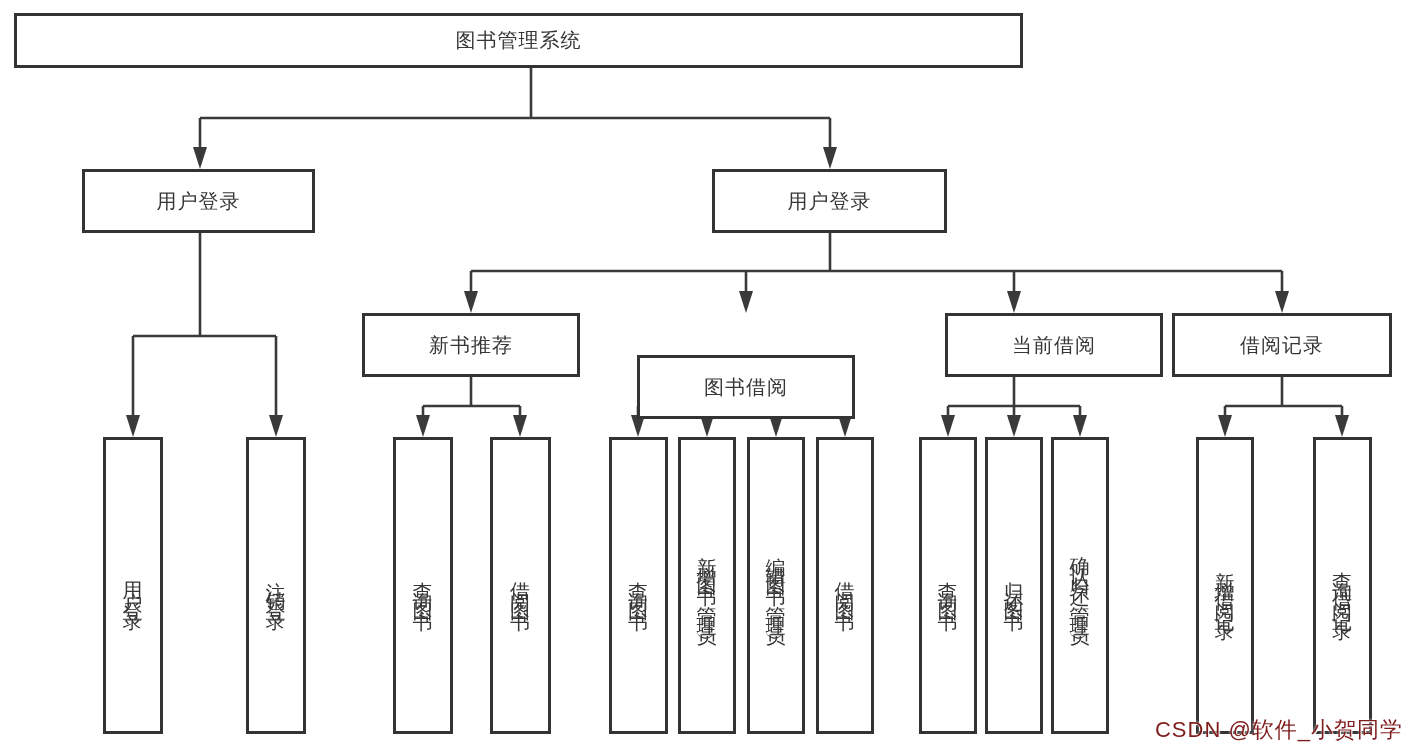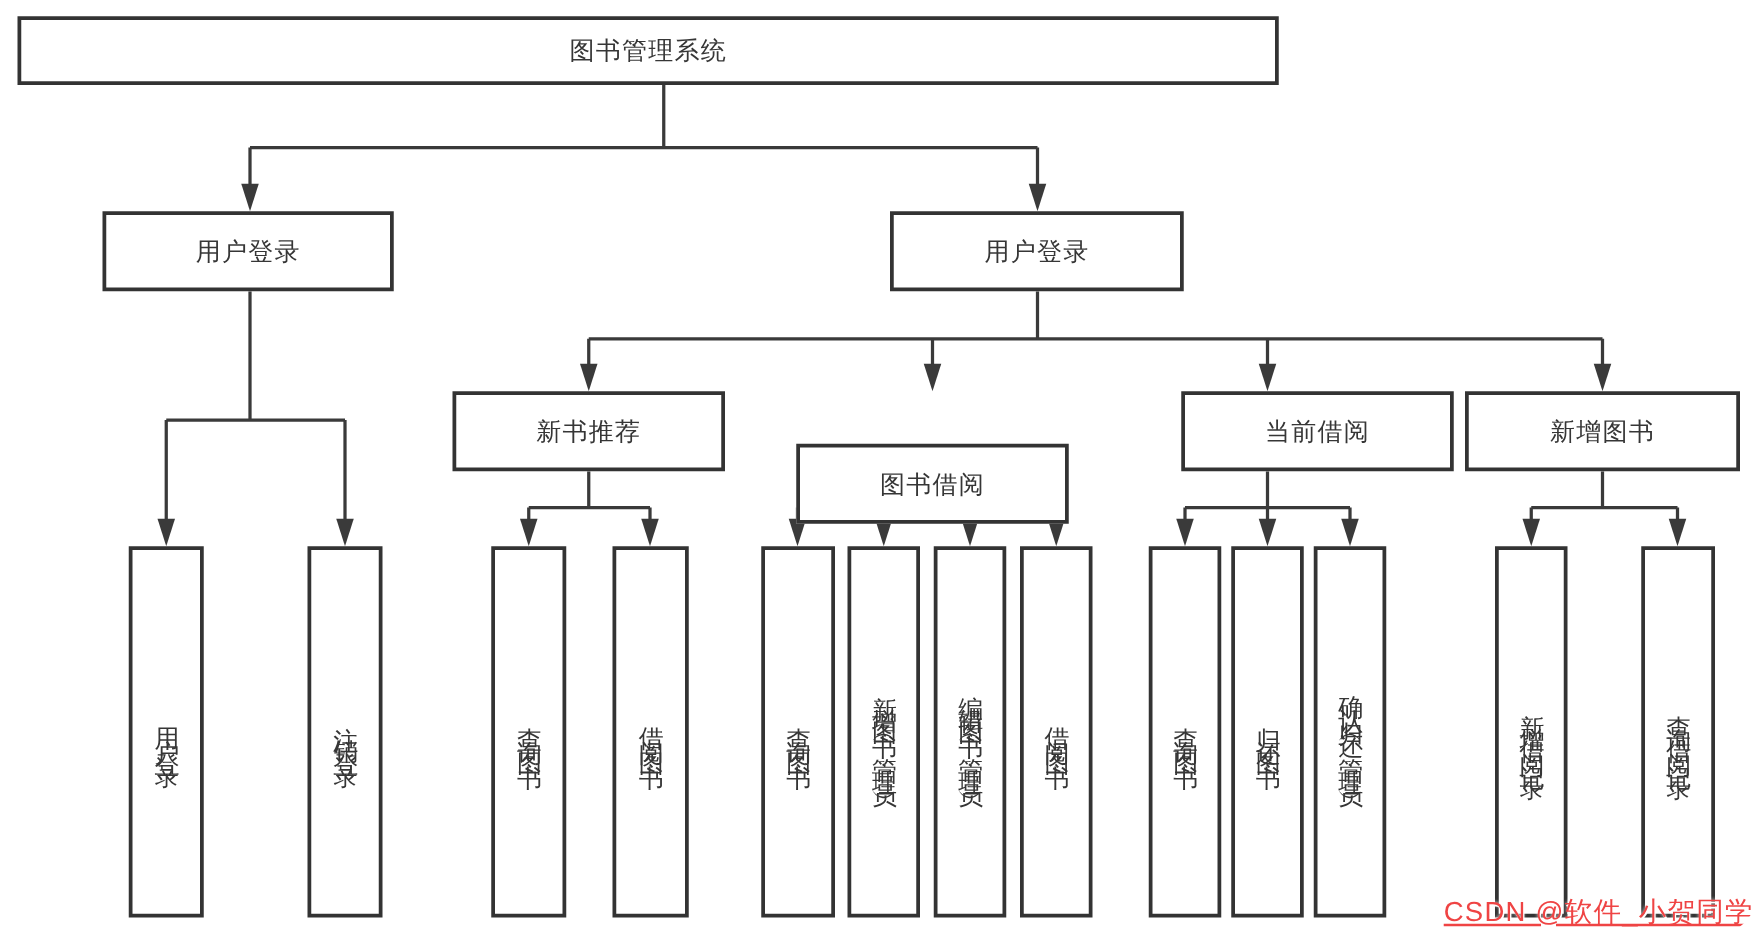--- a/index.html
+++ b/index.html
@@ -38,26 +38,25 @@
     font-size: 20px;
     line-height: 1;
     letter-spacing: 10px;
     white-space: nowrap;
   }
   .watermark {
     position: absolute;
     right: 2px;
     bottom: 2px;
     font-size: 22px;
-    color: #ef4444;
+    color: #7f1d1d;
     letter-spacing: 1px;
     text-shadow: 0 0 3px #ffffff, 1px 1px 0 #ffffff;
     white-space: nowrap;
     z-index: 5;
-    text-decoration: underline;
   }
 </style>
 </head>
 <body>
 
 <div class="canvas">
 
   <svg class="wires" viewBox="0 0 1405 747" xmlns="http://www.w3.org/2000/svg">
     <g stroke="#3a3a3a" stroke-width="2.6" fill="none">
 
@@ -141,21 +140,21 @@
   <div class="node" style="left:362px; top:313px; width:218px; height:64px;">
     <span class="hlabel">新书推荐</span>
   </div>
   <div class="node" style="left:637px; top:313px; width:218px; height:64px;margin-top:42px;">
     <span class="hlabel">图书借阅</span>
   </div>
   <div class="node" style="left:905px; top:313px; width:218px; height:64px;margin-left:40px;">
     <span class="hlabel">当前借阅</span>
   </div>
   <div class="node" style="left:1172px; top:313px; width:220px; height:64px;">
-    <span class="hlabel">新增图书</span>
+    <span class="hlabel">借阅记录</span>
   </div>
 
   <div class="node" style="left:103px; top:437px; width:60px; height:297px;">
     <span class="vlabel">用户登录</span>
   </div>
   <div class="node" style="left:246px; top:437px; width:60px; height:297px;">
     <span class="vlabel">注销登录</span>
   </div>
 
   <div class="node" style="left:393px; top:437px; width:60px; height:297px;">

